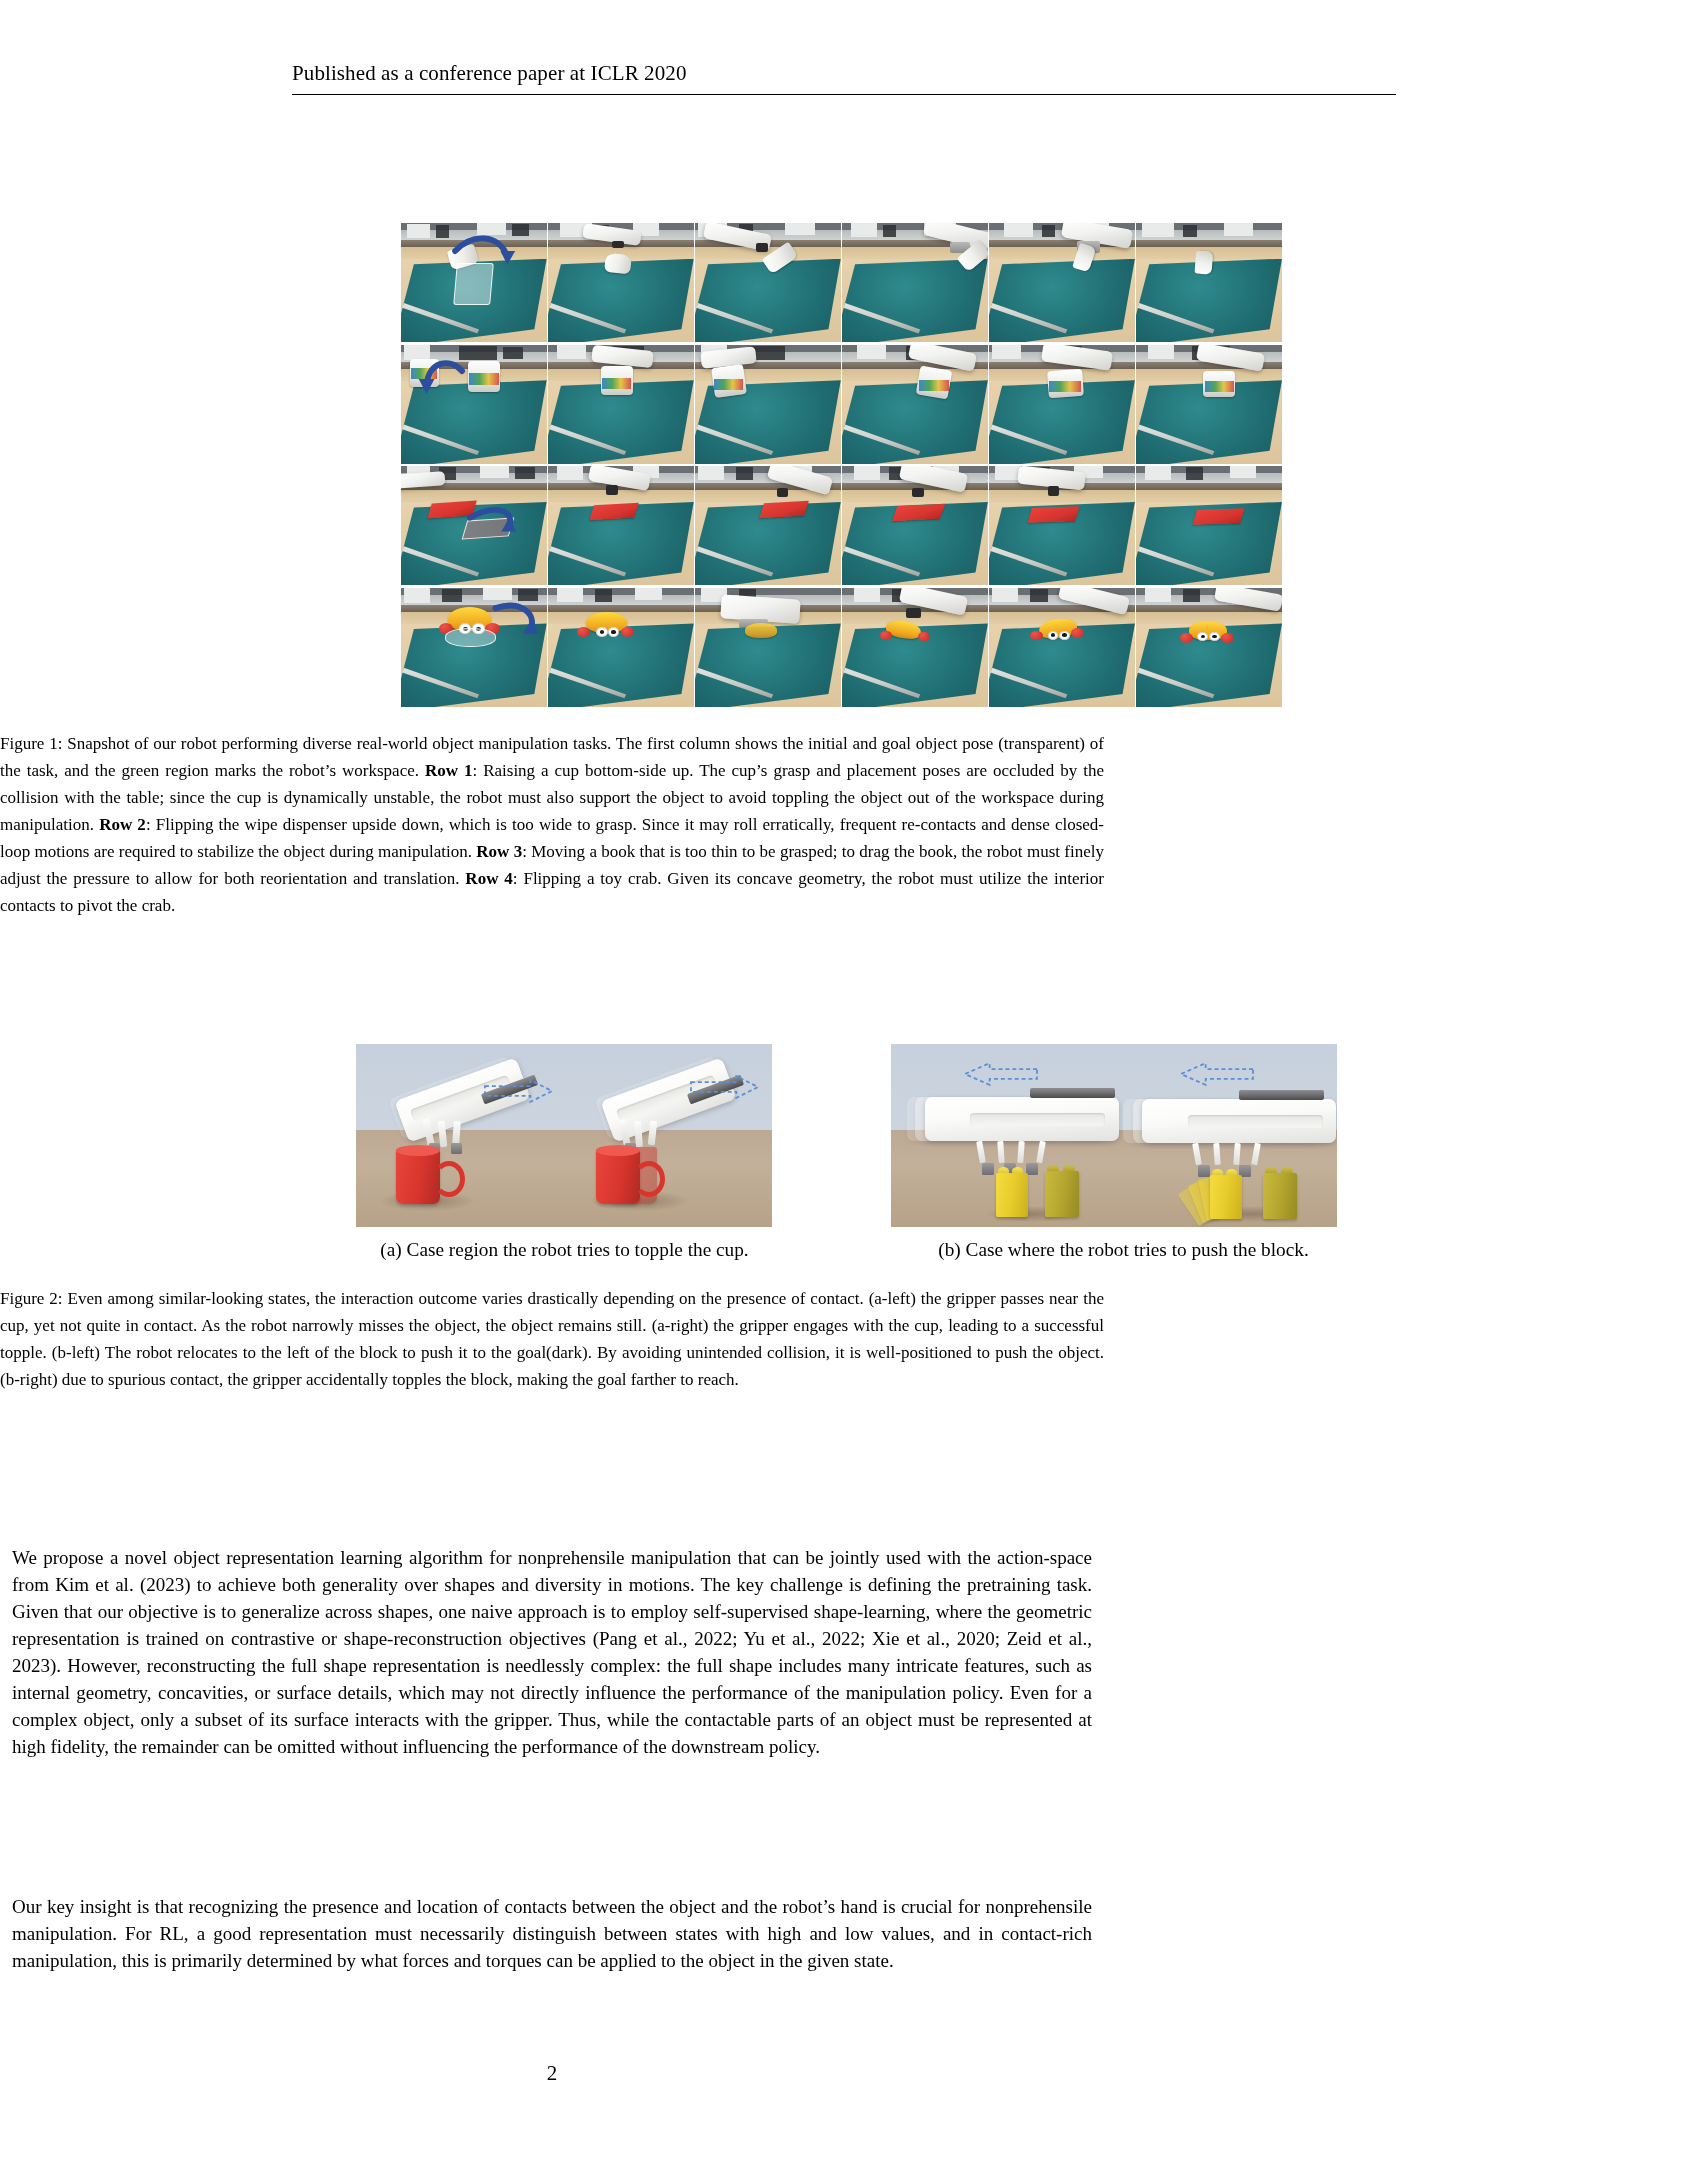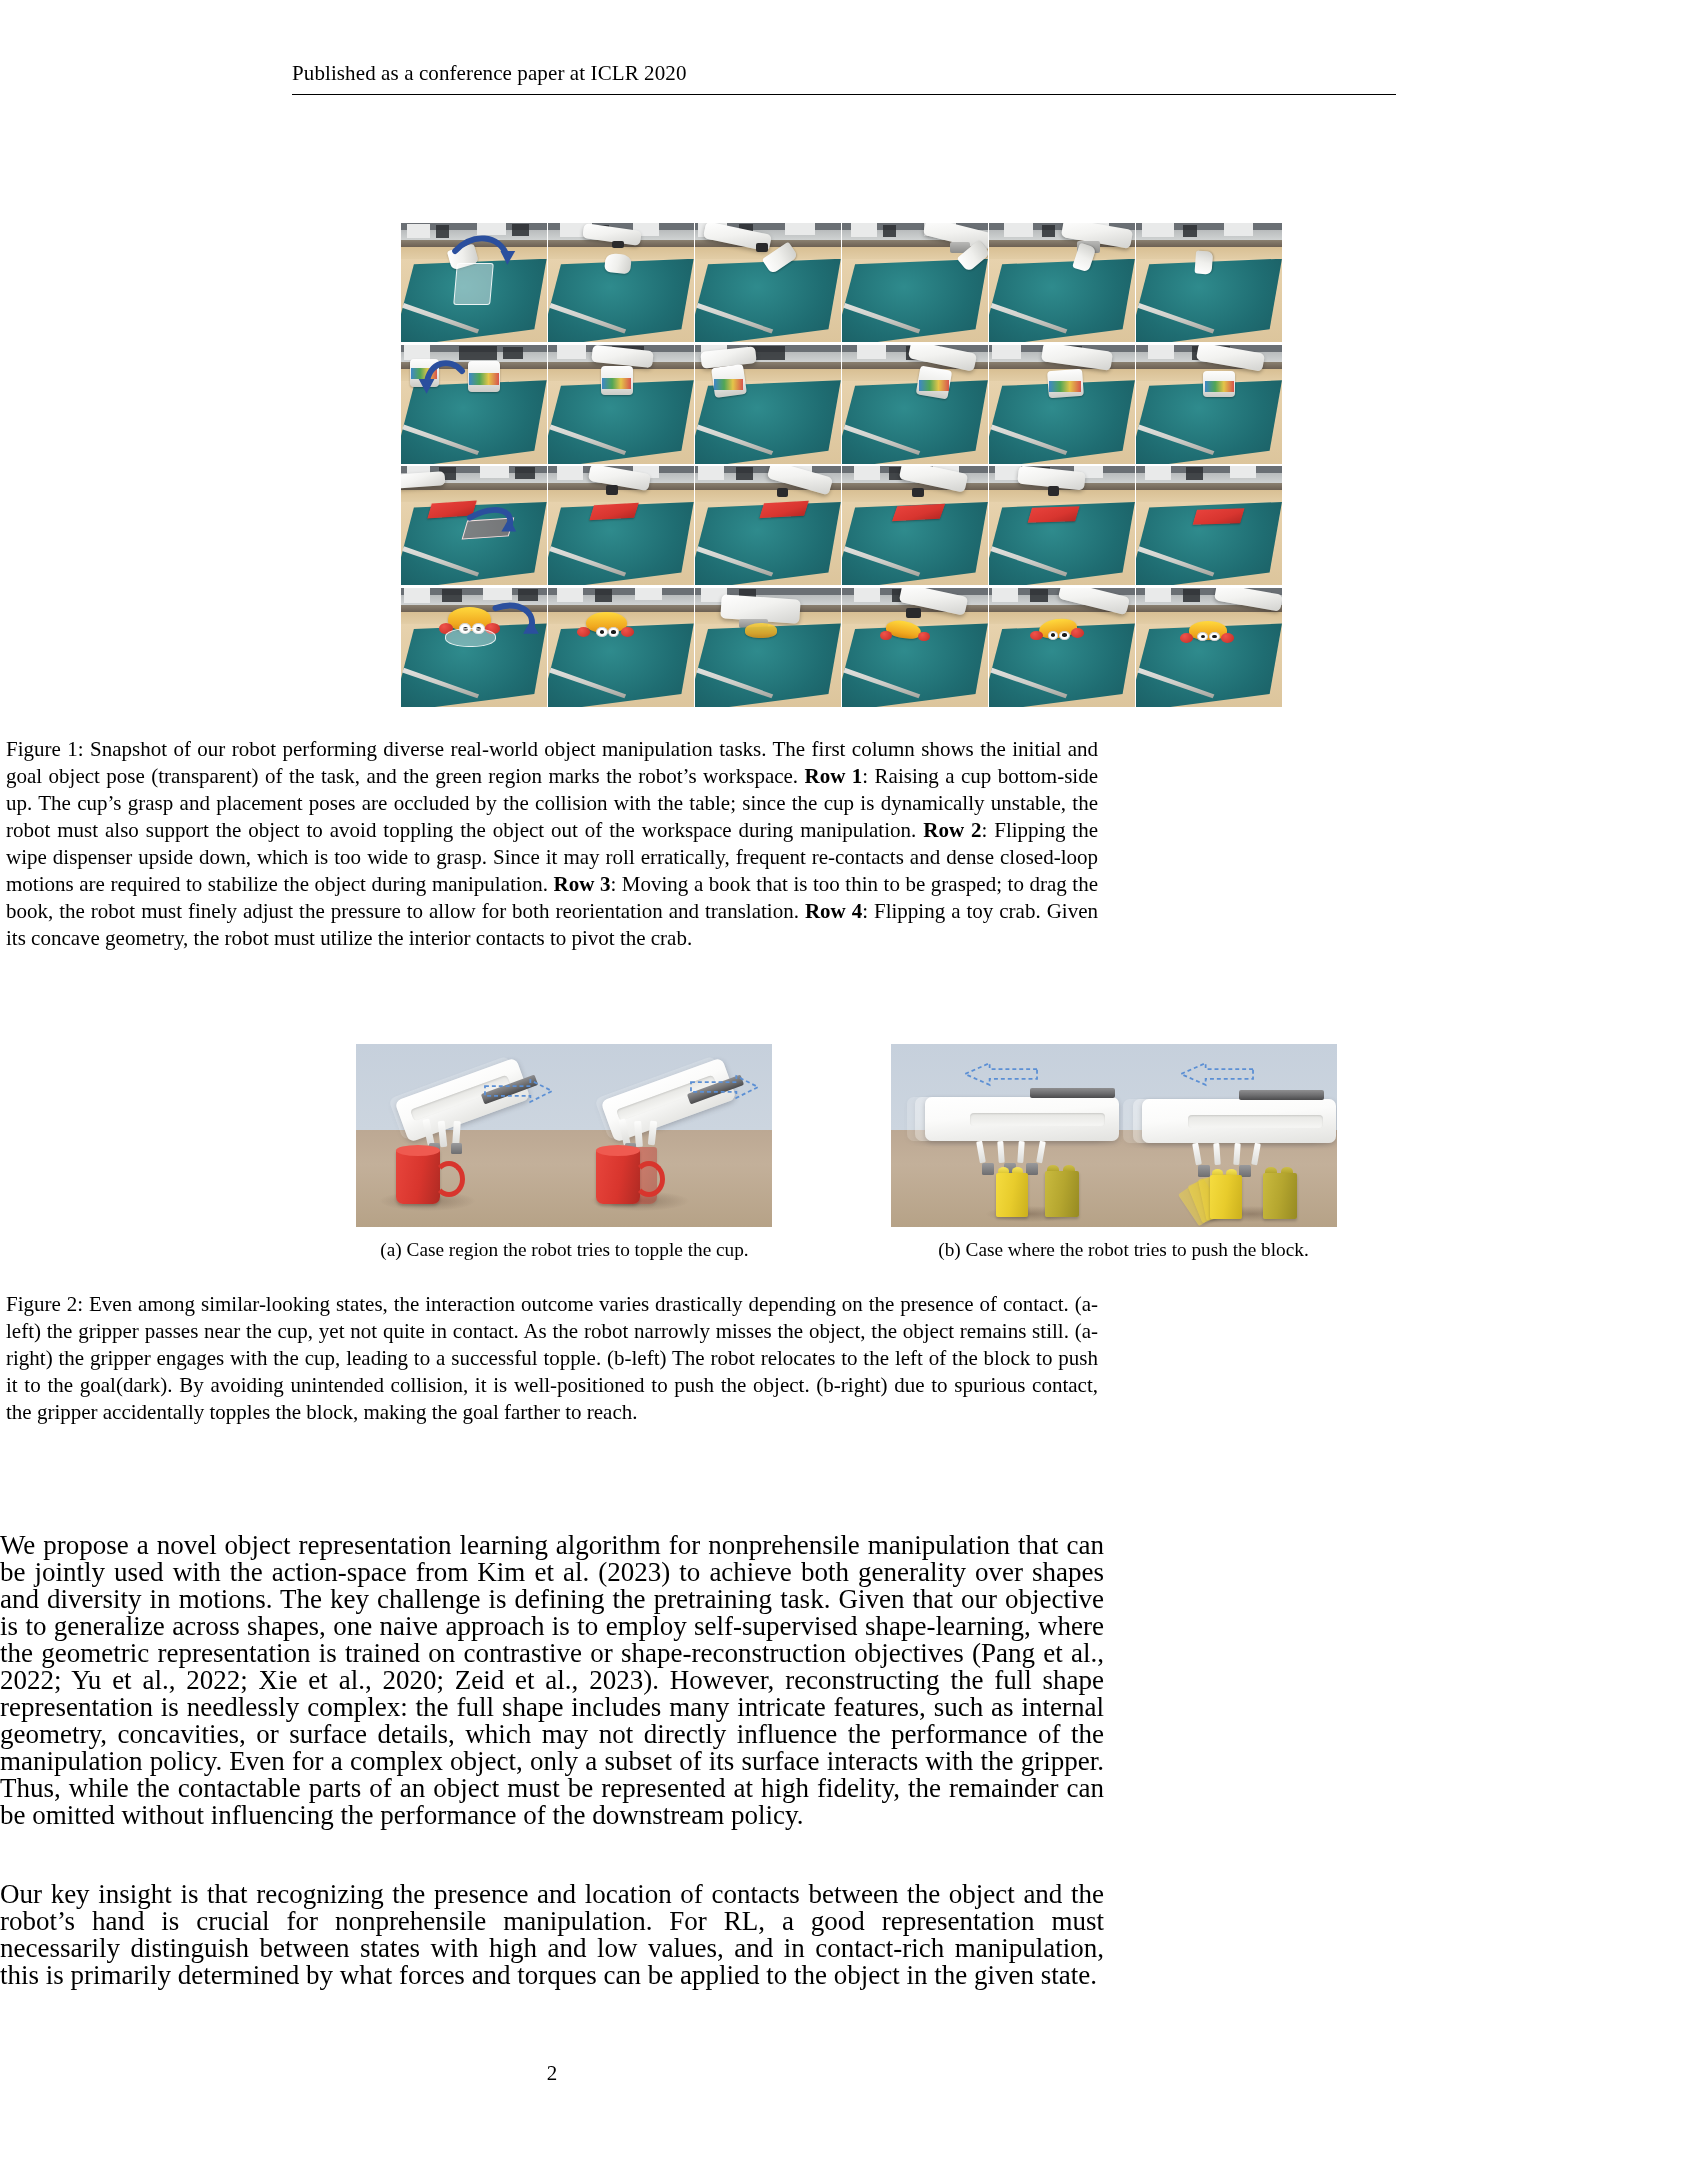--- a/index.html
+++ b/index.html
@@ -37,32 +37,32 @@
     white-space: nowrap;
   }
   .rule {
     border-bottom: 1.4px solid #000;
     width: 1104px;
     margin-bottom: 0px;
   }
 
   
   .para {
-    font-size: 27px;
+    font-size: 19px;
     line-height: 27px;
     text-align: justify;
     text-justify: inter-word;
-    margin: 0;
+    margin: 12px;
     hyphens: manual;
   }
   .caption {
-    font-size: 21px;
+    font-size: 17px;
     line-height: 27px;
     text-align: justify;
-    margin: 6px;
+    margin: 0;
   }
   .subcap {
     font-size: 19.3px;
     text-align: center;
     line-height: 24px;
   }
   b, .bold { font-weight: bold; }
 
   
   #fig1 {

